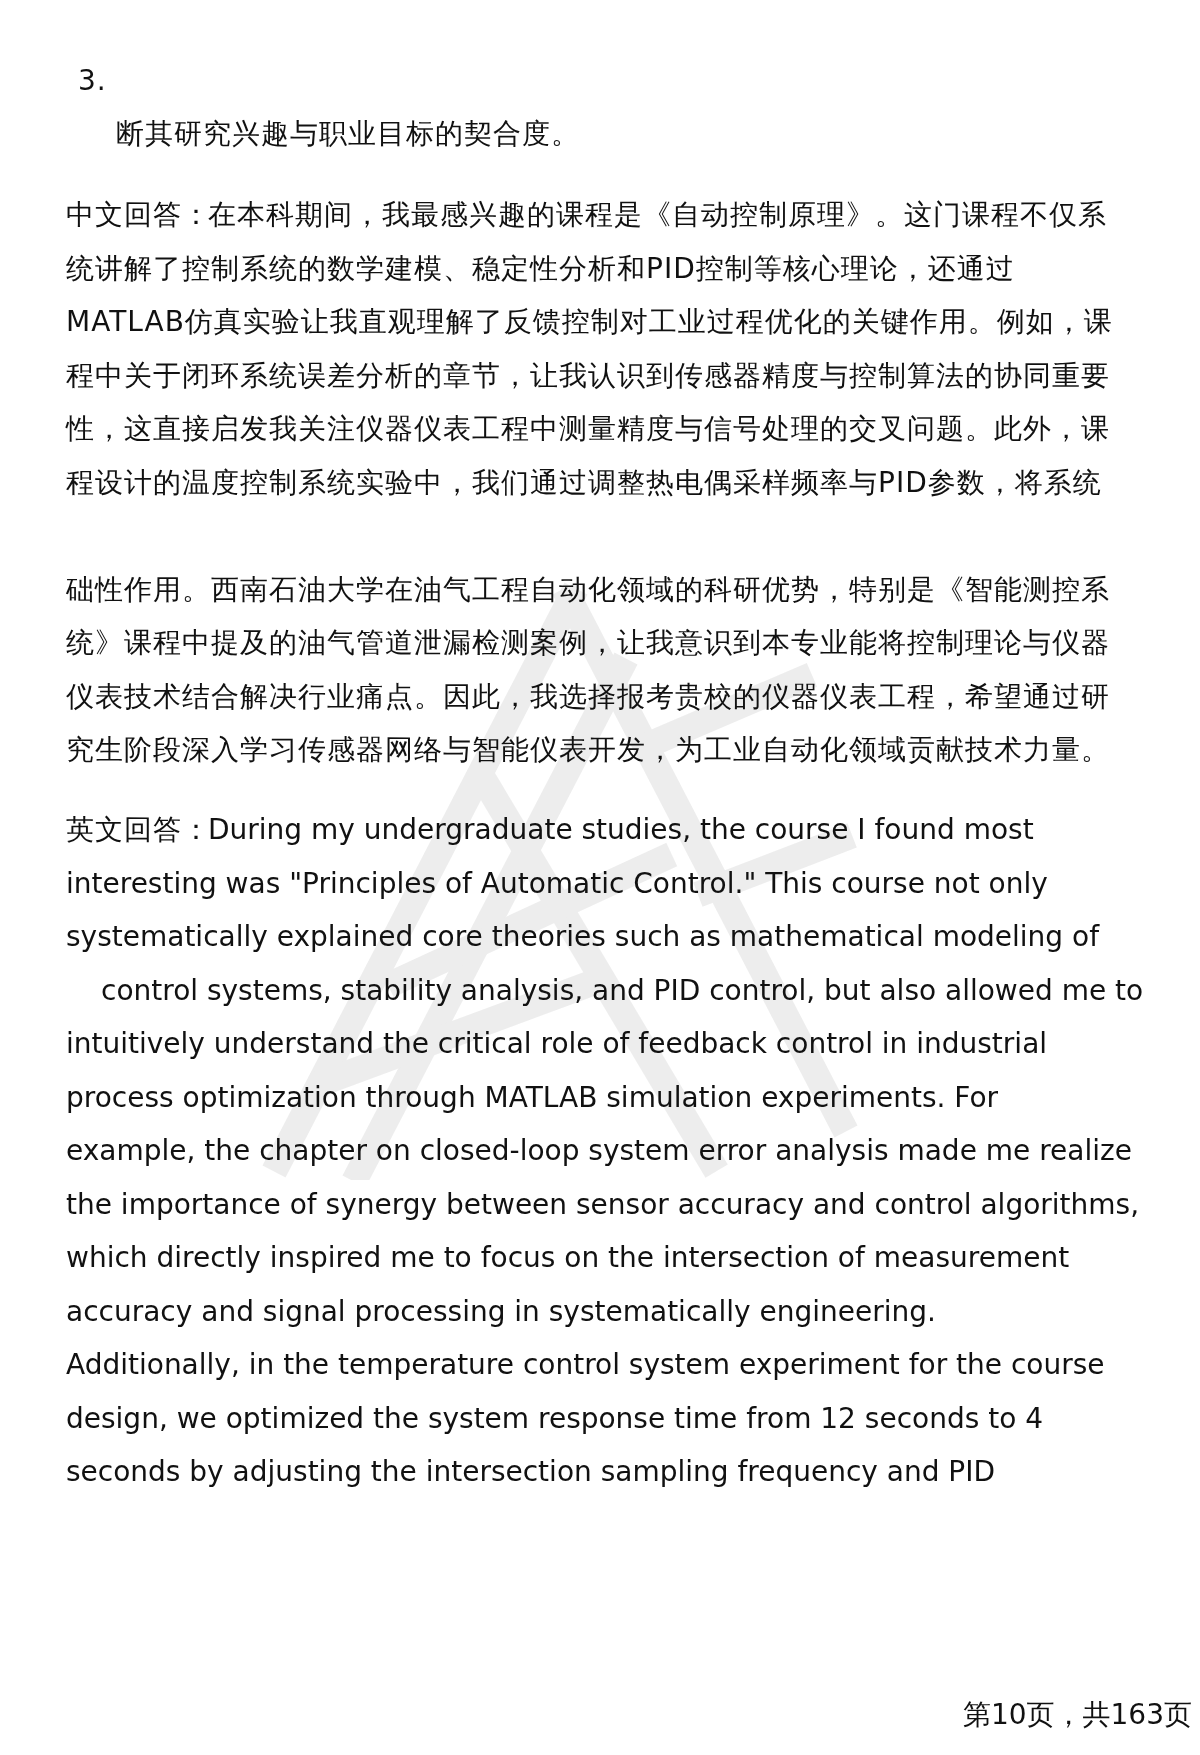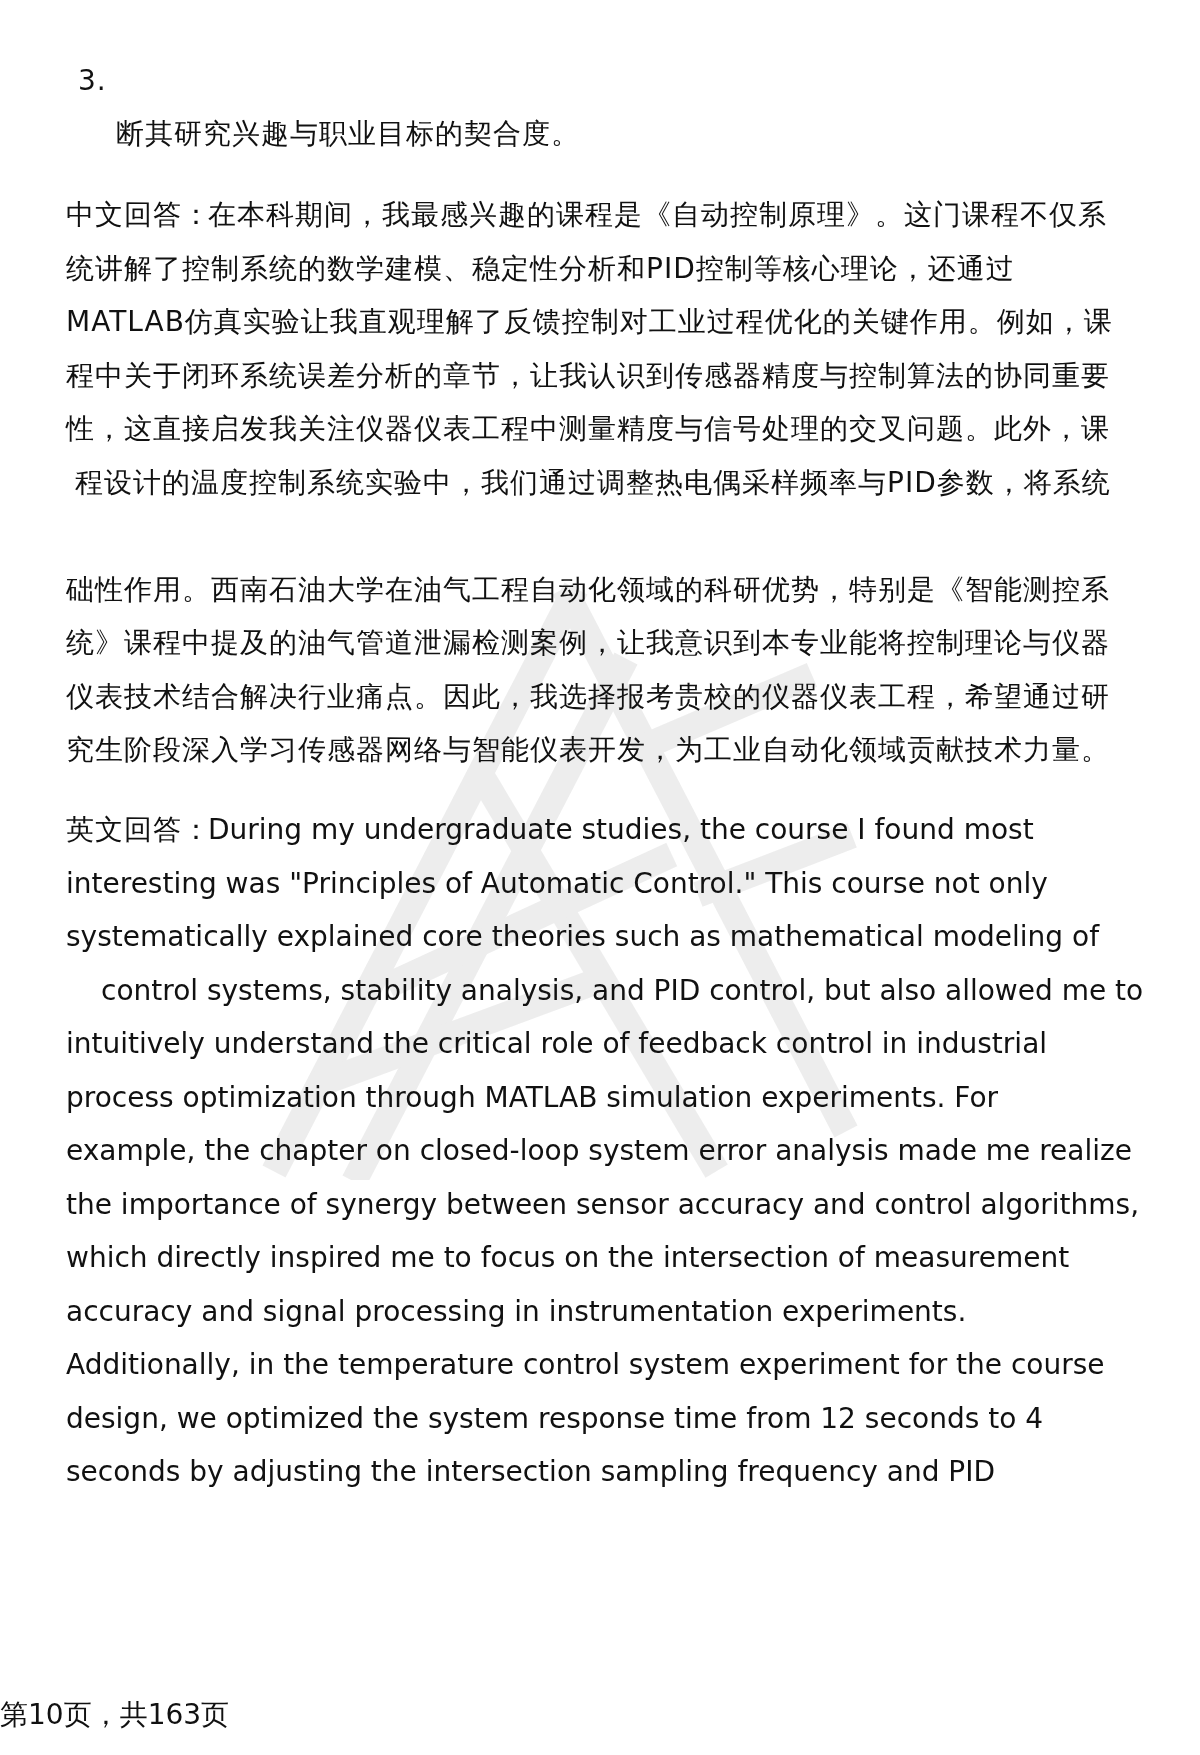--- a/index.html
+++ b/index.html
@@ -38,21 +38,21 @@
       line-height: 36px;
       letter-spacing: 0px;
     }
     .zh { letter-spacing: 1px; }
     .en { letter-spacing: 0px; }
     .footer {
       position: absolute;
       left: 0;
       width: 1192px;
       top: 1697px;
-      text-align: left;
+      text-align: right;
       font-size: 28px;
       line-height: 36px;
     }
   </style>
 </head>
 <body>
 
 <svg class="watermark" viewBox="0 0 620 620" xmlns="http://www.w3.org/2000/svg">
   <g fill="none" stroke="#ececec" stroke-width="26" stroke-linecap="square">
     <path d="M40 600 L330 40"></path>
@@ -70,35 +70,35 @@
 
   <div class="line zh" style="left:78px; top:63px;">3.</div>
   <div class="line zh" style="left:116px; top:116px;">断其研究兴趣与职业目标的契合度。</div>
 
   <div class="line zh" style="left:66px; top:197px;">中文回答：</div>
   <div class="line zh" style="left:208px; top:197px;">在本科期间，我最感兴趣的课程是《自动控制原理》。这门课程不仅系</div>
   <div class="line zh" style="left:50px; top:251px;margin-left:16px;">统讲解了控制系统的数学建模、稳定性分析和PID控制等核心理论，还通过</div>
   <div class="line zh" style="left:66px; top:304px;">MATLAB仿真实验让我直观理解了反馈控制对工业过程优化的关键作用。例如，课</div>
   <div class="line zh" style="left:66px; top:358px;">程中关于闭环系统误差分析的章节，让我认识到传感器精度与控制算法的协同重要</div>
   <div class="line zh" style="left:66px; top:411px;">性，这直接启发我关注仪器仪表工程中测量精度与信号处理的交叉问题。此外，课</div>
-  <div class="line zh" style="left:66px; top:465px;margin-left:9px;">程设计的温度控制系统实验中，我们通过调整热电偶采样频率与PID参数，将系统</div>
+  <div class="line zh" style="left:66px; top:465px;">程设计的温度控制系统实验中，我们通过调整热电偶采样频率与PID参数，将系统</div>
   <div class="line zh" style="left:66px; top:572px;">础性作用。西南石油大学在油气工程自动化领域的科研优势，特别是《智能测控系</div>
   <div class="line zh" style="left:66px; top:625px;">统》课程中提及的油气管道泄漏检测案例，让我意识到本专业能将控制理论与仪器</div>
   <div class="line zh" style="left:66px; top:679px;">仪表技术结合解决行业痛点。因此，我选择报考贵校的仪器仪表工程，希望通过研</div>
   <div class="line zh" style="left:66px; top:732px;">究生阶段深入学习传感器网络与智能仪表开发，为工业自动化领域贡献技术力量。</div>
 
   <div class="line zh" style="left:66px; top:812px;">英文回答：</div>
   <div class="line en" style="left:208px; top:812px;">During my undergraduate studies, the course I found most</div>
   <div class="line en" style="left:66px; top:866px;">interesting was "Principles of Automatic Control." This course not only</div>
   <div class="line en" style="left:66px; top:919px;">systematically explained core theories such as mathematical modeling of</div>
   <div class="line en" style="left:66px; top:973px;margin-left:35px;">control systems, stability analysis, and PID control, but also allowed me to</div>
   <div class="line en" style="left:66px; top:1026px;">intuitively understand the critical role of feedback control in industrial</div>
   <div class="line en" style="left:66px; top:1080px;">process optimization through MATLAB simulation experiments. For</div>
   <div class="line en" style="left:66px; top:1133px;">example, the chapter on closed-loop system error analysis made me realize</div>
   <div class="line en" style="left:66px; top:1187px;">the importance of synergy between sensor accuracy and control algorithms,</div>
   <div class="line en" style="left:66px; top:1240px;">which directly inspired me to focus on the intersection of measurement</div>
-  <div class="line en" style="left:66px; top:1294px;">accuracy and signal processing in instrumentation experiments.</div>
+  <div class="line en" style="left:66px; top:1294px;">accuracy and signal processing in systematically engineering.</div>
   <div class="line en" style="left:66px; top:1347px;">Additionally, in the temperature control system experiment for the course</div>
   <div class="line en" style="left:66px; top:1401px;">design, we optimized the system response time from 12 seconds to 4</div>
   <div class="line en" style="left:66px; top:1454px;">seconds by adjusting the intersection sampling frequency and PID</div>
 
   <div class="footer">第10页，共163页</div>
 </div>
 
 </body></html>

